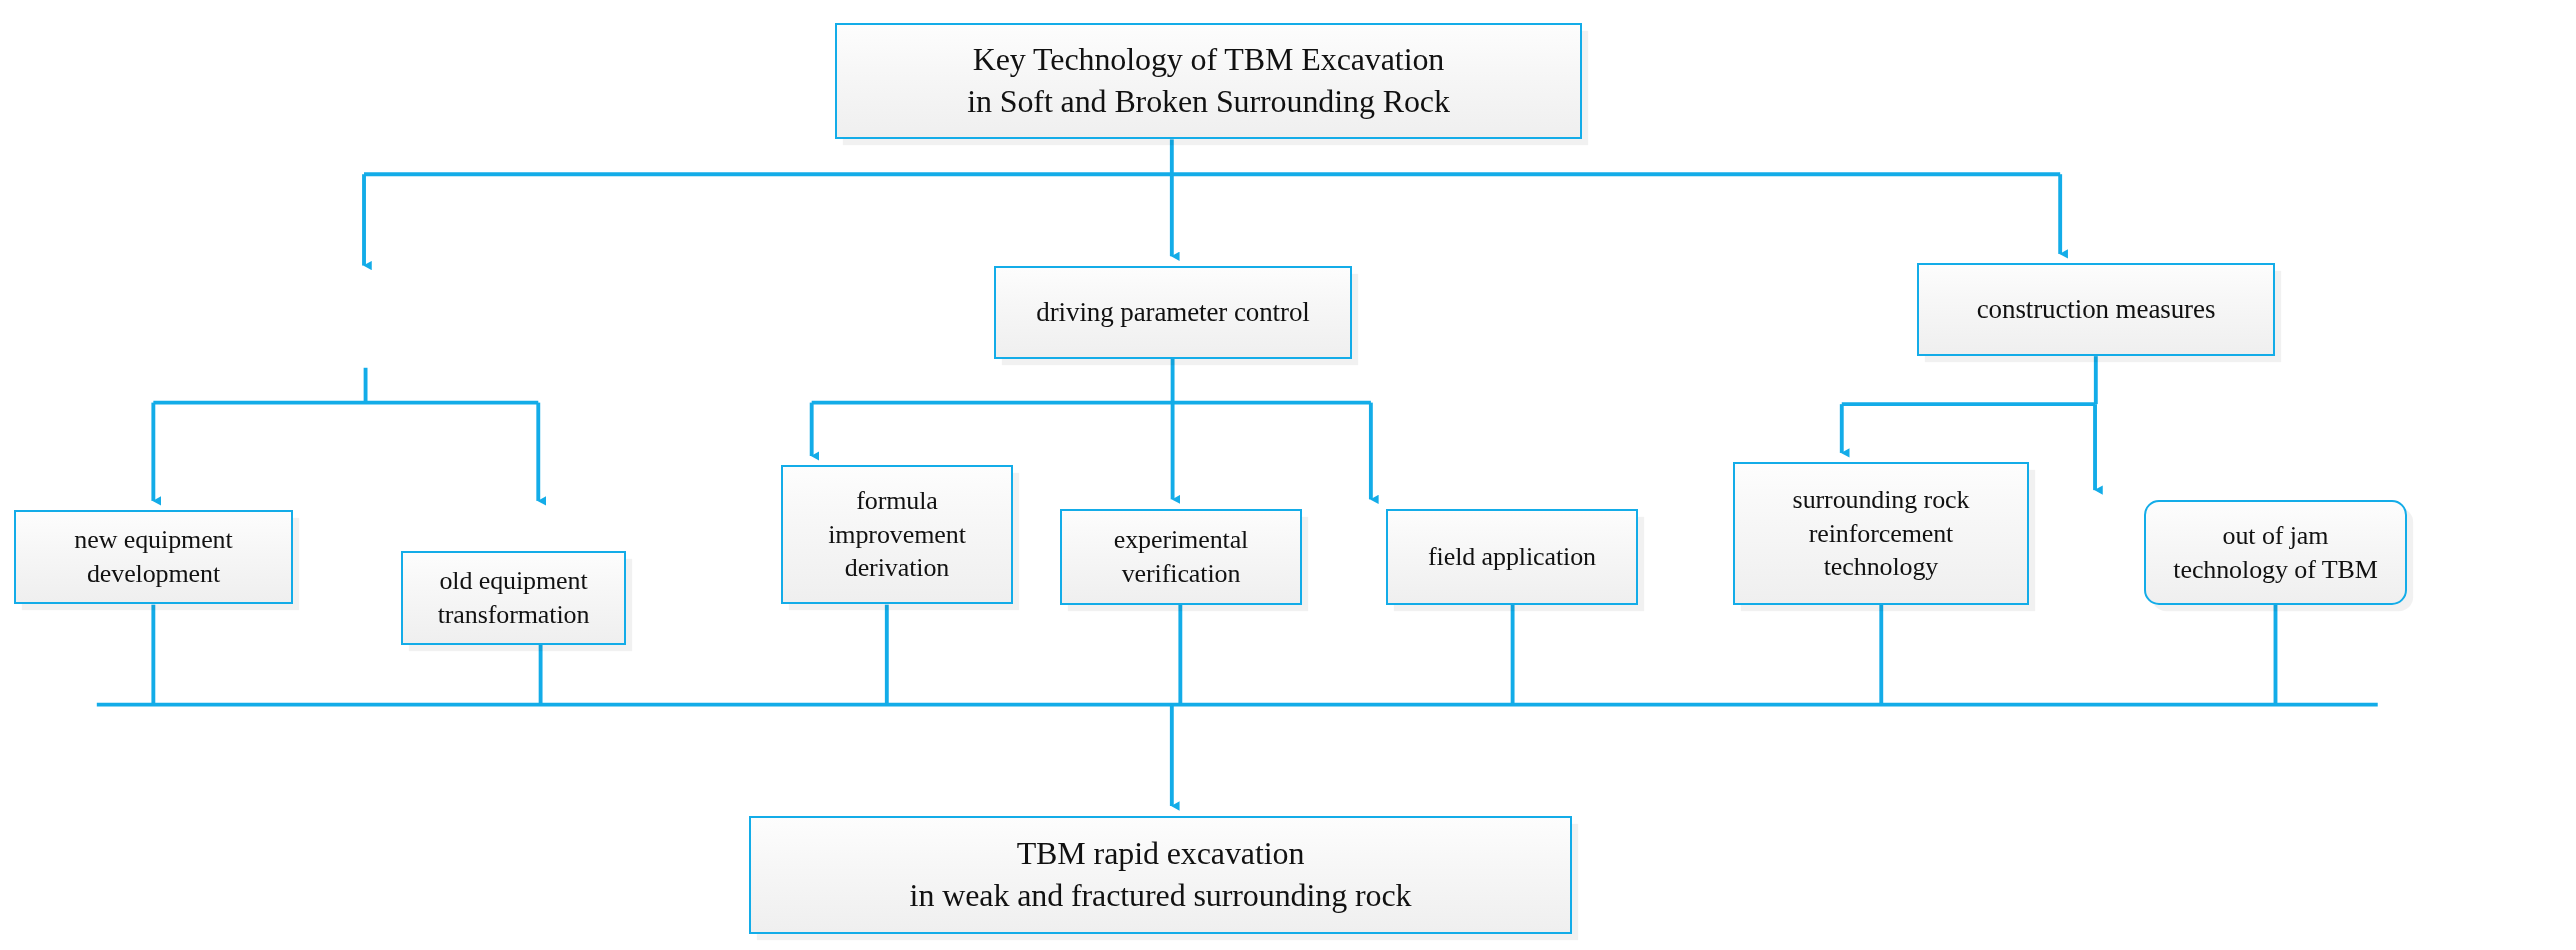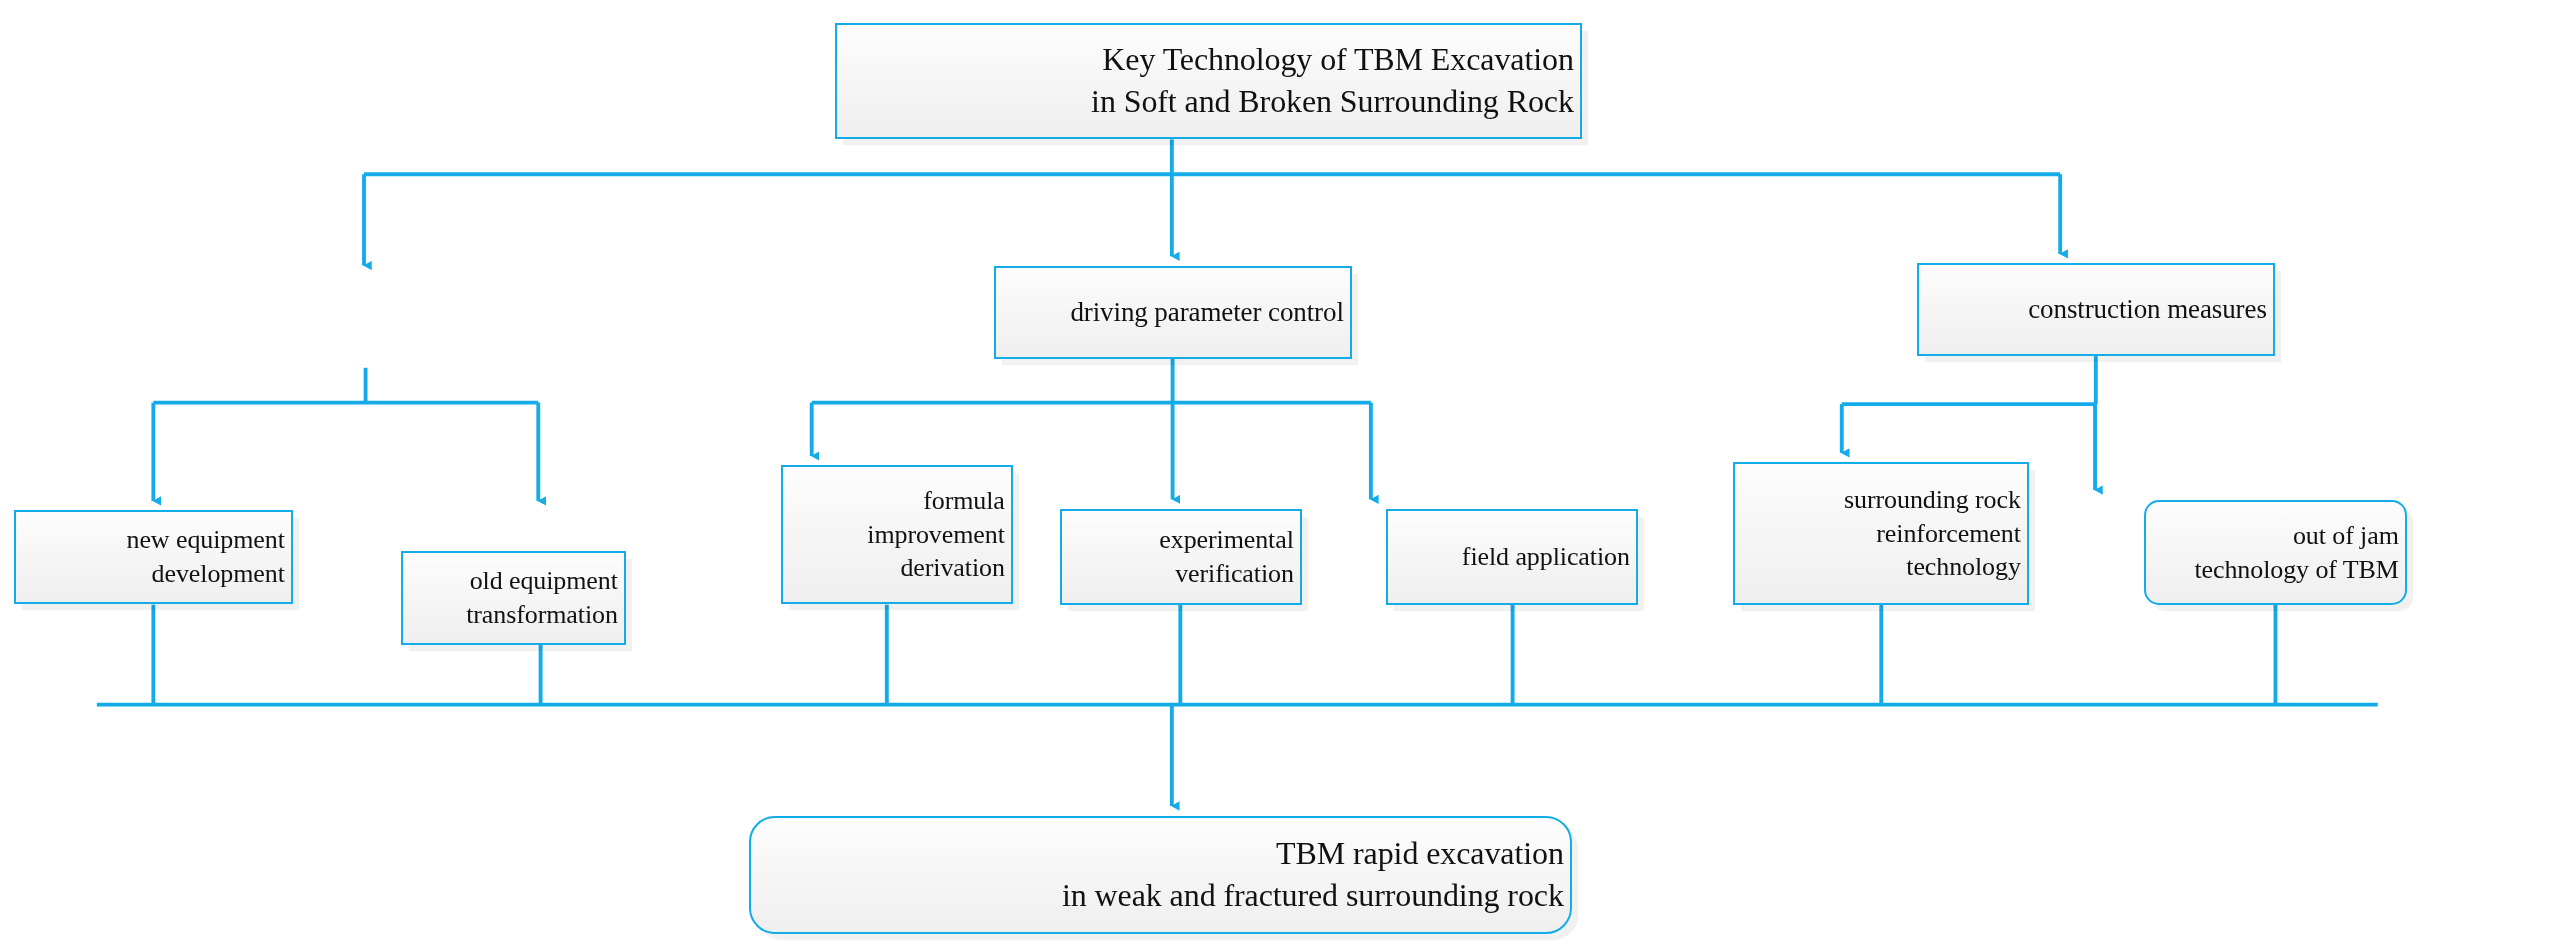--- a/index.html
+++ b/index.html
@@ -38,26 +38,25 @@
     text-align: center;
     color: #111111;
     line-height: 1.30;
     padding: 1.5px 6.2px;
     letter-spacing: -0.1px;
   }
   .node .txt {
     display: block;
     width: 100%;
     white-space: pre-line;
-    text-align: right;
   }
   .lvl0 { font-size: 32px; }
   .lvl1 { font-size: 27px; }
   .lvl2 { font-size: 26px; }
-  .lvlEnd { font-size: 32px; border-radius: 26px; }
+  .lvlEnd { font-size: 32px; }
 </style>
 </head>
 <body>
 
 <div id="canvas">
 
   <svg id="edges" viewBox="0 0 3326 1227" preserveAspectRatio="none" xmlns="http://www.w3.org/2000/svg">
     <defs>
       <marker id="arrow" viewBox="0 0 12 12" refX="6" refY="10" markerWidth="12" markerHeight="12" orient="auto-start-reverse" markerUnits="userSpaceOnUse">
         <path d="M 0 0 L 12 0 L 6 11 z" fill="#13ACE8"></path>

